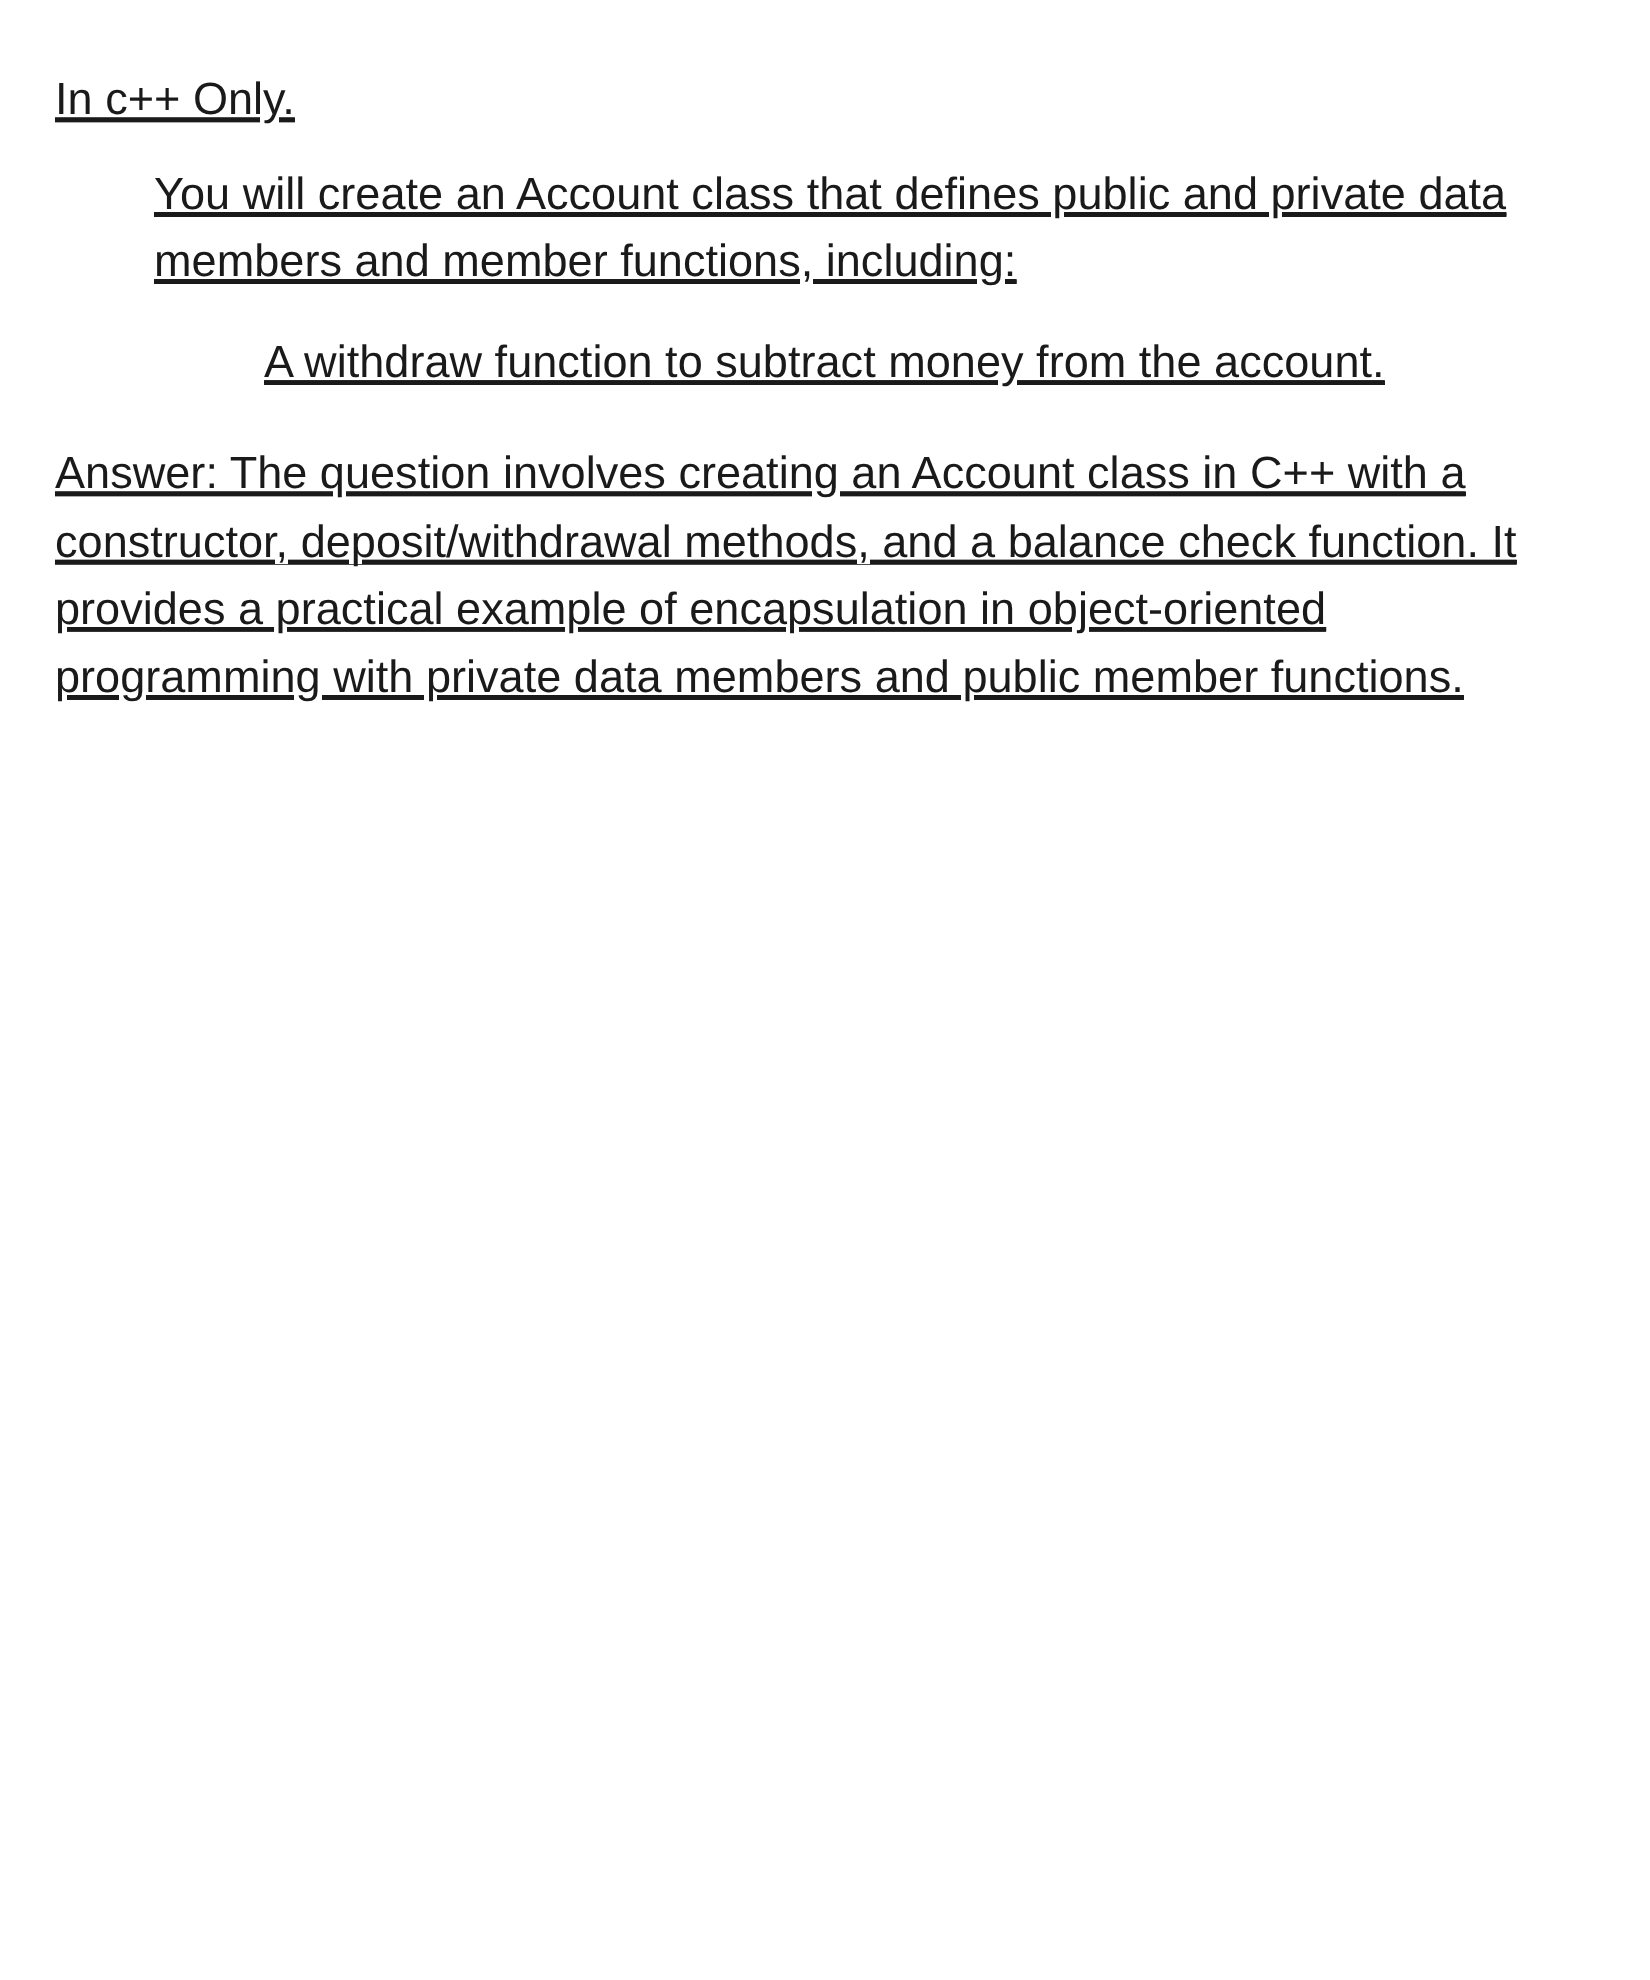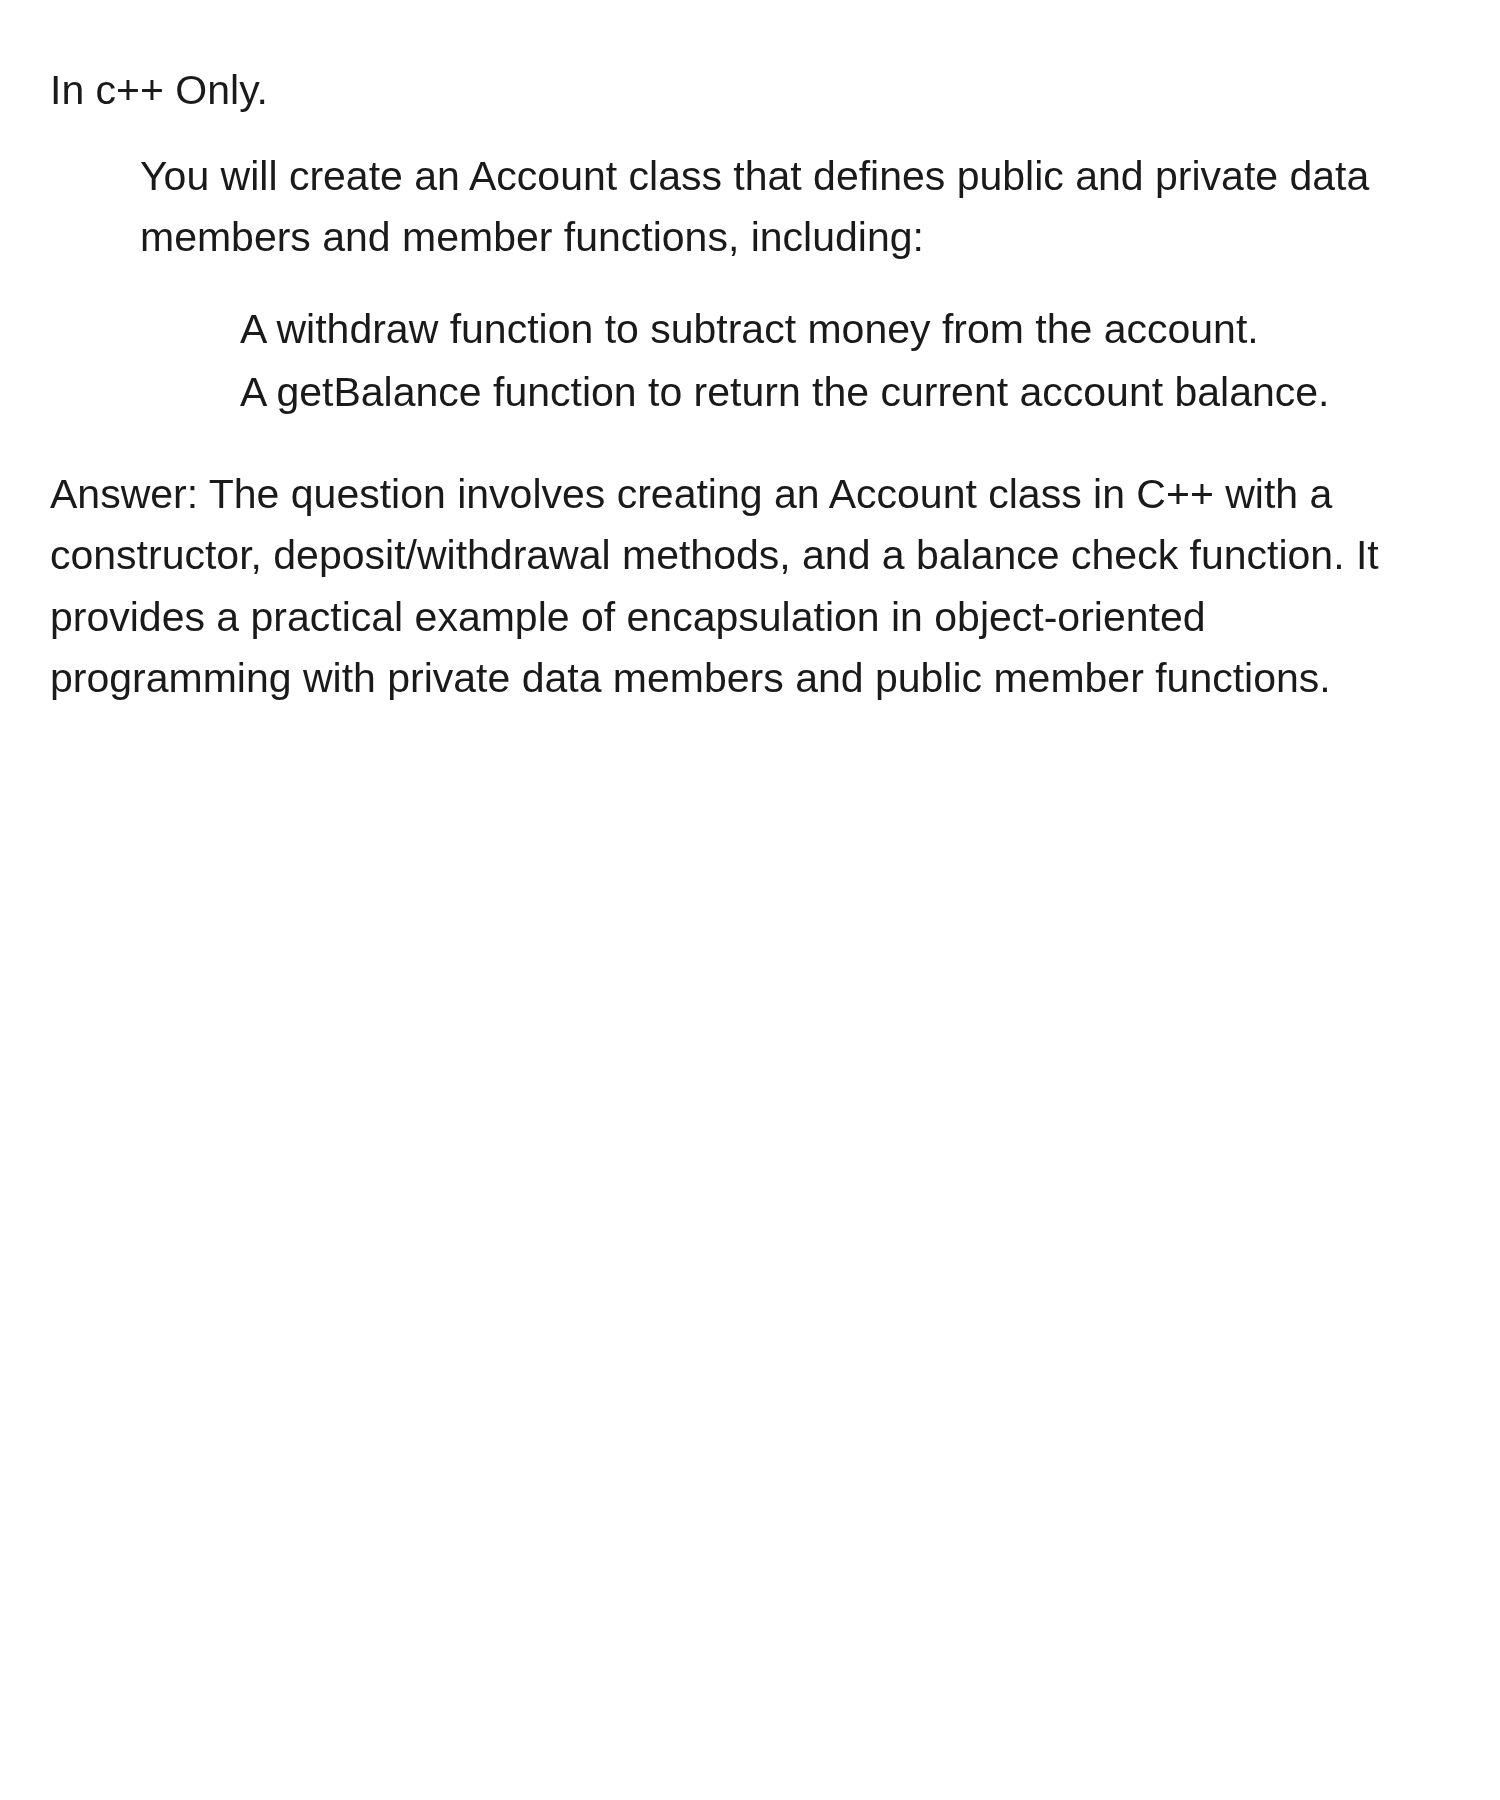--- a/index.html
+++ b/index.html
@@ -1,18 +1,19 @@
 <!DOCTYPE html>
 <html><head>
   <meta charset="utf-8">
   <style>
     * {
       margin: 0;
       padding: 0;
       box-sizing: border-box;
+      text-decoration: underline;
     }
     body {
       background: #ffffff;
       font-family: -apple-system, BlinkMacSystemFont, "Segoe UI", Helvetica, Arial, sans-serif;
       color: #1a1a1a;
       padding: 60px 50px 60px 50px;
       width: 1500px;
       font-size: 41px;
       line-height: 1.5;
     }
@@ -42,20 +43,17 @@
 </div>
 
 <div class="intro-block">
   <span>You will create an Account class that defines public and private data members and member functions, including:</span>
 </div>
 
 <div class="sub-list">
   <div class="sub-item">
     <span>A withdraw function to subtract money from the account.</span>
   </div>
-  <div class="sub-item">
-    <span>A getBalance function to return the current account balance.</span>
-  </div>
 </div>
 
 <div class="answer-block">
   <span>Answer: The question involves creating an Account class in C++ with a constructor, deposit/withdrawal methods, and a balance check function. It provides a practical example of encapsulation in object-oriented programming with private data members and public member functions.</span>
 </div>
 
 </body></html>

